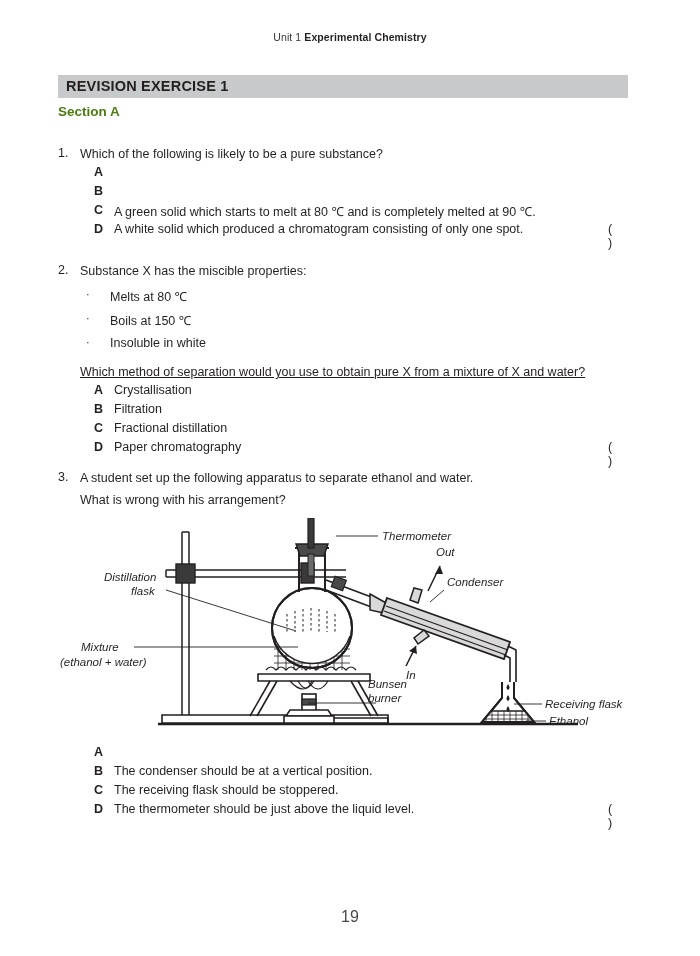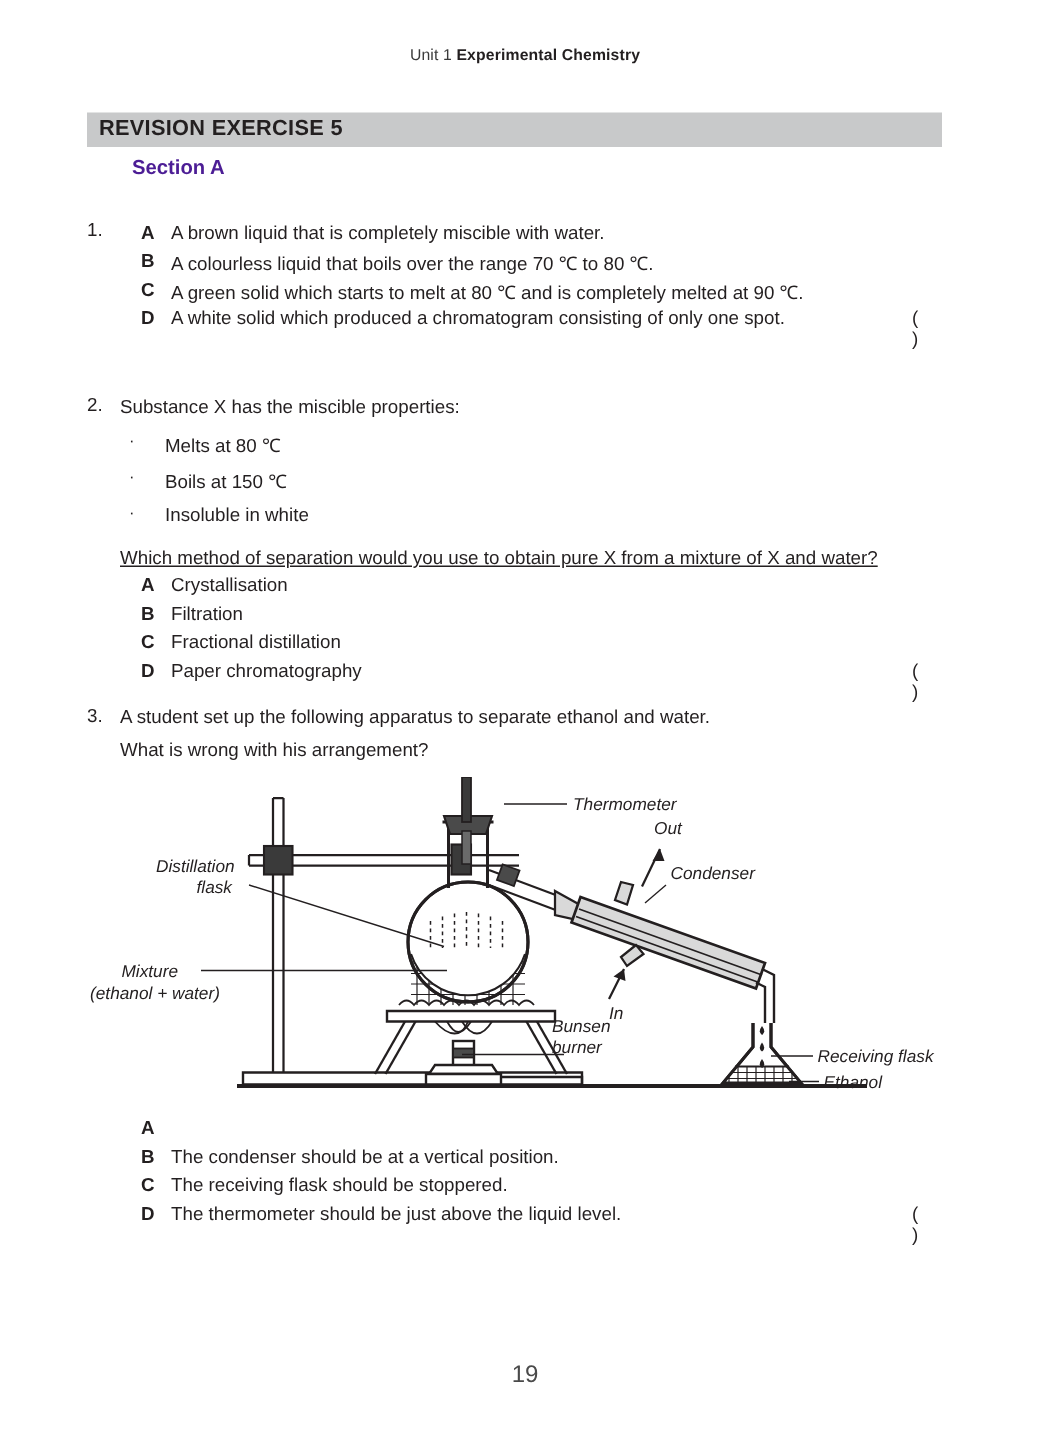--- a/index.html
+++ b/index.html
@@ -54,22 +54,21 @@
     letter-spacing: 0.2px;
     color: #231f20;
   }
 
   .section-label {
     position: absolute;
     left: 58px;
     top: 104px;
     font-size: 13.5px;
     font-weight: bold;
-    color: #4c1d95;
-    margin-left: 30px;
+    color: #4d7c0f;
   }
 
   
   .question {
     position: absolute;
     left: 58px;
     width: 590px;
   }
   .q-num {
     position: absolute;
@@ -165,35 +164,34 @@
 </head>
 <body>
 
 <div class="page">
 
   <div class="running-head">
     <span class="rh-unit">Unit 1 </span><span class="rh-title">Experimental Chemistry</span>
   </div>
 
   <div class="banner">
-    <div class="banner-label">REVISION EXERCISE 5</div>
+    <div class="banner-label">REVISION EXERCISE 1</div>
   </div>
 
   <div class="section-label">Section A</div>
 
   <div class="question" style="top:146px;">
     <div class="q-num">1.</div>
+    <div class="q-stem">Which of the following is likely to be a pure substance?</div>
     <div class="options">
       <div class="opt-row">
         <span class="opt-letter">A</span>
-        <span class="opt-text">A brown liquid that is completely miscible with water.</span>
       </div>
       <div class="opt-row">
         <span class="opt-letter">B</span>
-        <span class="opt-text">A colourless liquid that boils over the range 70 ℃ to 80 ℃.</span>
       </div>
       <div class="opt-row">
         <span class="opt-letter">C</span>
         <span class="opt-text">A green solid which starts to melt at 80 ℃ and is completely melted at 90 ℃.</span>
       </div>
       <div class="opt-row">
         <span class="opt-letter">D</span>
         <span class="opt-text">A white solid which produced a chromatogram consisting of only one spot.</span>
         <span class="opt-bracket">( )</span>
       </div>

